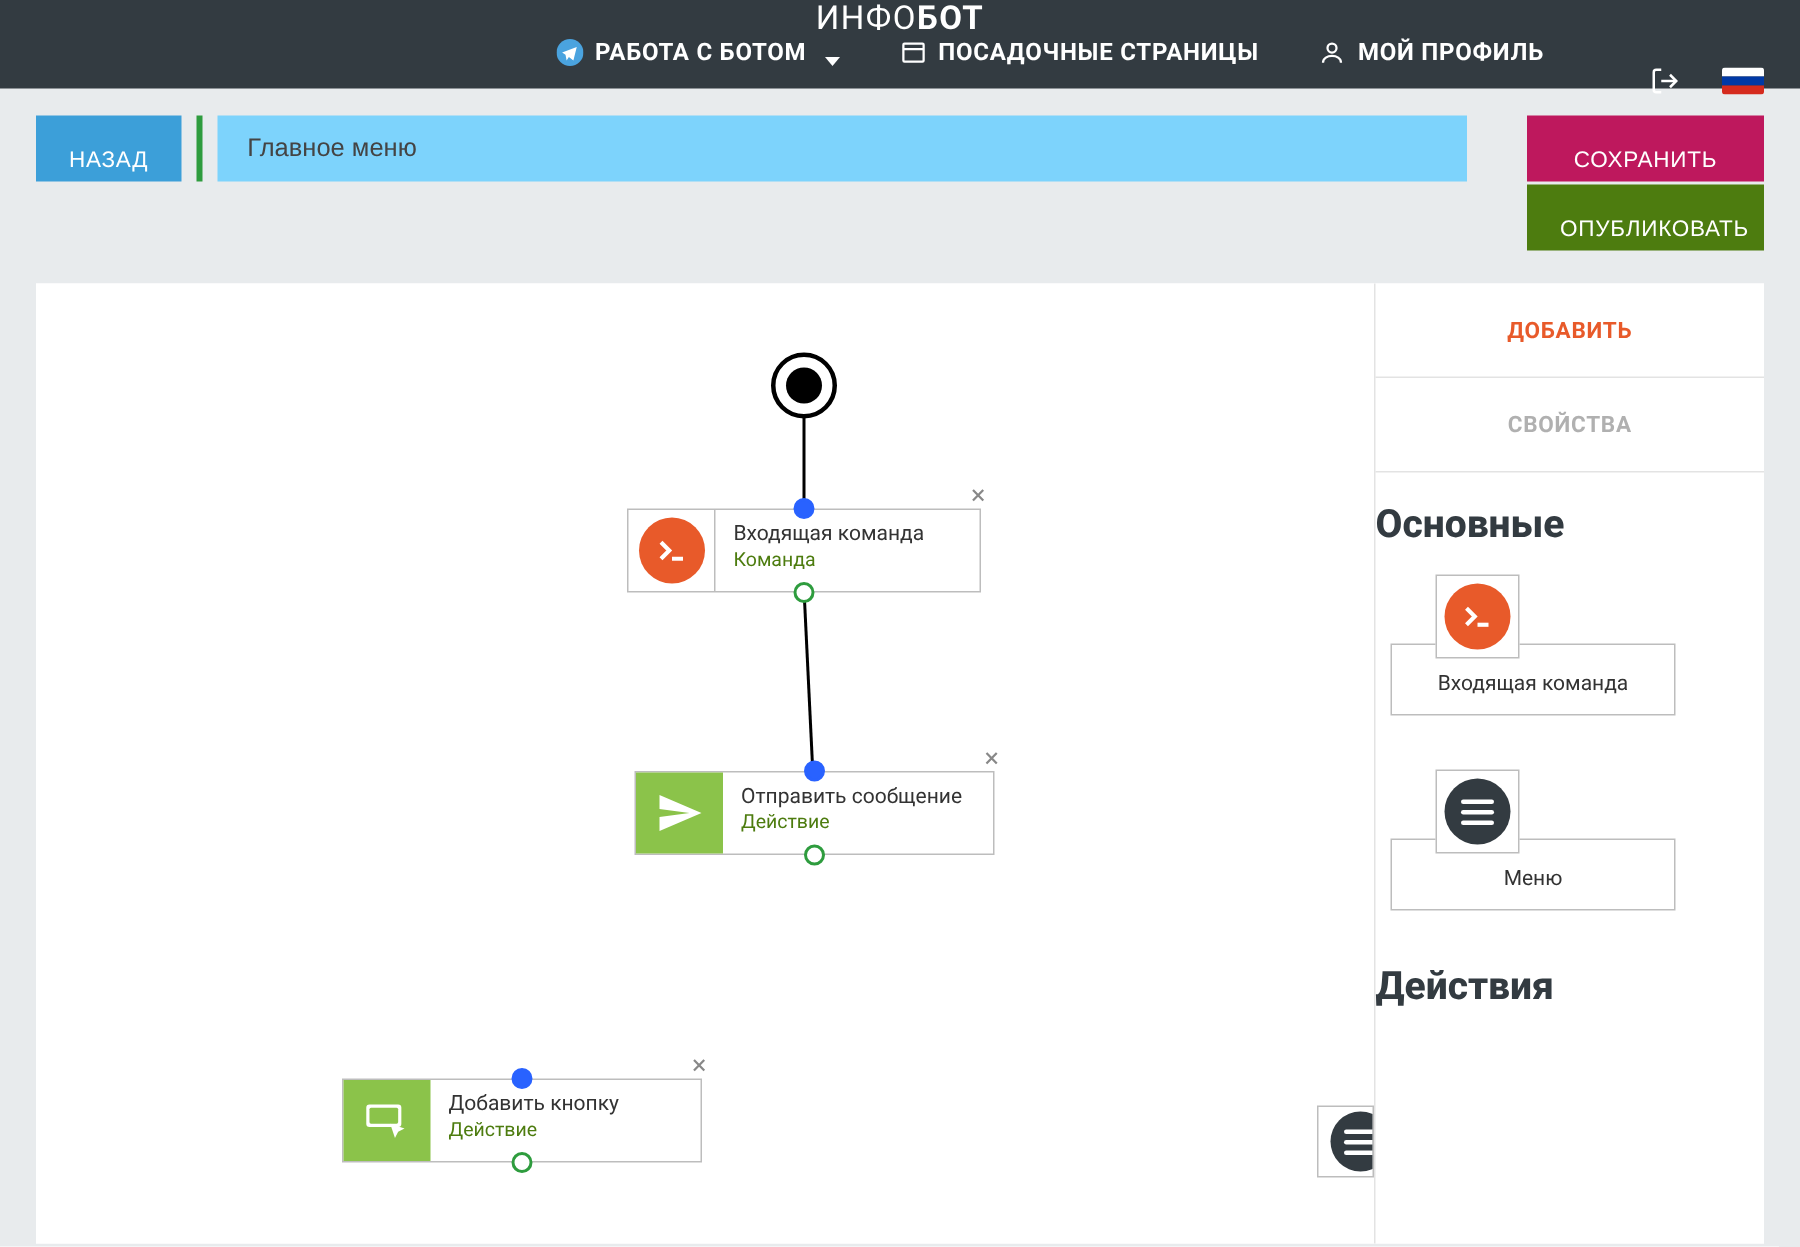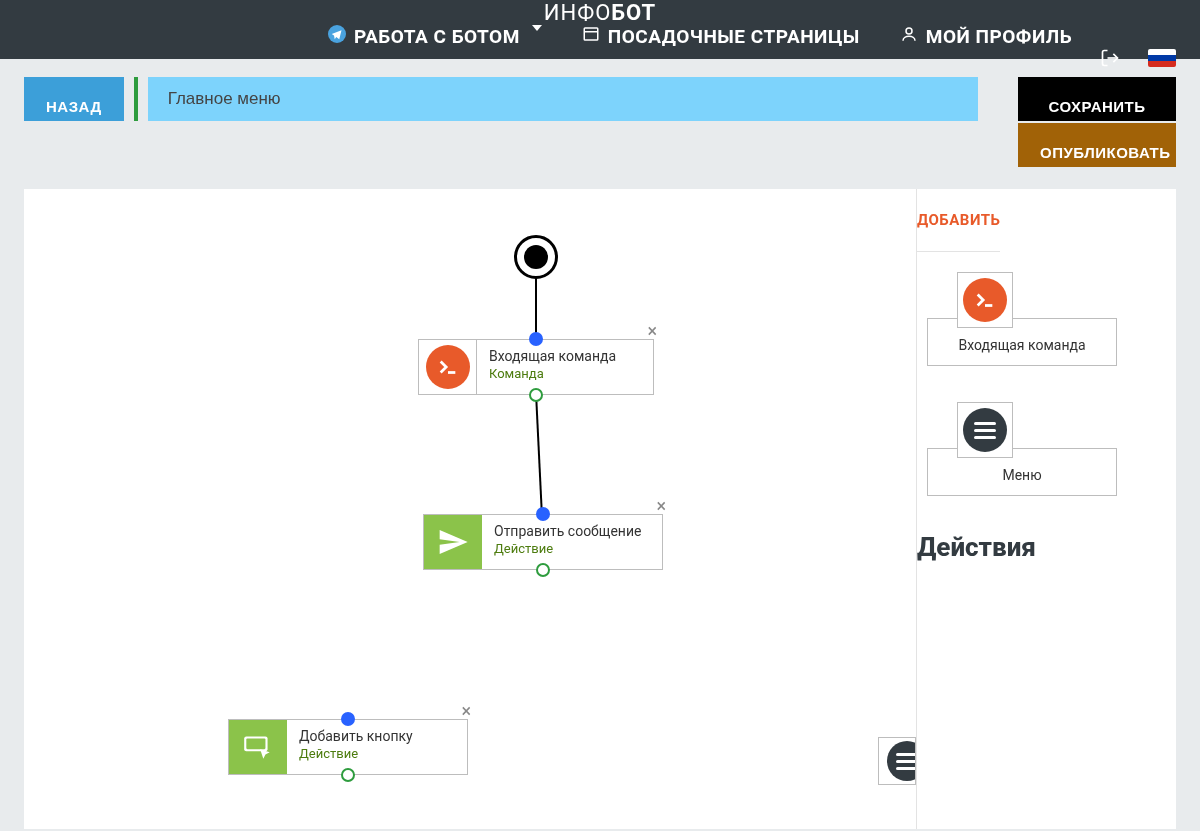--- a/index.html
+++ b/index.html
@@ -21,22 +21,22 @@
     flex-direction: column;
   }
   .logo {
     font-size: 22px;
     font-weight: 400;
     letter-spacing: 1px;
   }
   .logo .bold { font-weight: 700; }
   .nav { display: flex; align-items: center; margin-left: 200px; gap: 40px; }
   .nav-item {
-    display: flex; align-items: flex-start; gap: 8px;
-    font-size: 19px; font-weight: 700; letter-spacing: 0.5px;
+    display: flex; align-items: flex-end; gap: 8px;
+    font-size: 16px; font-weight: 700; letter-spacing: 0.5px;
     cursor: pointer;
   }
   .nav-item svg { flex-shrink: 0; }
   .caret-down { width: 0; height: 0; border-left: 5px solid transparent; border-right: 5px solid transparent; border-top: 6px solid #fff; display: inline-block; margin-left: 4px; }
   .header-right { margin-left: auto; display: flex; align-items: center; gap: 28px; }
   .flag {
     width: 28px; height: 18px; display: flex; flex-direction: column; border-radius: 2px; overflow: hidden;
   }
   .flag .stripe { flex: 1; }
   .flag .w { background: #fff; }
@@ -44,53 +44,53 @@
   .flag .r { background: #d52b1e; }
 
   
   .toolbar {
     padding: 18px 24px 0 24px;
     display: flex;
     align-items: flex-start;
     gap: 10px;
   }
   .btn {
-    border: none; padding: 21px 22px; font-size: 15px; font-weight: 700; letter-spacing: 0.5px;
+    border: none; padding: 21px 22px; font-size: 15px; font-weight: 400; letter-spacing: 0.5px;
     cursor: pointer; color: #fff;
   }
   .btn-back { background: #3c9fd9; height: 44px; }
   .divider-v { width: 4px; height: 44px; background: #2e9c3e; }
   .title-input {
     flex: 1; height: 44px; background: #7dd3fc; border: none; padding: 0 20px;
     font-size: 17px; color: #444; outline: none;
   }
   .action-buttons { display: flex; flex-direction: column; gap: 2px; margin-left: 30px; }
-  .btn-save { background: #000000; width: 158px; height: 44px; }
-  .btn-publish { background: #a16207; width: 158px; height: 44px; text-align: right; }
+  .btn-save { background: #be185d; width: 158px; height: 44px; }
+  .btn-publish { background: #4d7c0f; width: 158px; height: 44px; text-align: right; }
 
   
   .main {
     margin: 22px 24px 0 24px;
     display: flex;
     gap: 0;
     height: 640px;
     background: #fff;
   }
   .canvas {
     position: relative;
     flex: 1;
     background: #fff;
     overflow: hidden;
   }
   .sidebar {
     width: 260px;
     background: #fff;
     border-left: 1px solid #e3e3e3;
   }
-  .sidebar-tabs { display: flex; flex-direction: row; }
+  .sidebar-tabs { display: flex; flex-direction: column; }
   .sidebar-tab {
     padding: 22px 0; text-align: center; font-weight: 700; font-size: 15px; letter-spacing: 0.5px;
     border-bottom: 1px solid #e3e3e3; cursor: pointer;
   }
   .sidebar-tab.active { color: #e85a2a; }
   .sidebar-tab.inactive { color: #b0b0b0; }
   .sidebar-section { padding: 20px 20px 10px 0; }
   .sidebar-section h2 { color: #333b41; font-size: 26px; font-weight: 800; margin-bottom: 18px; margin-left: 0; }
   .palette-item {
     position: relative; margin-bottom: 26px; cursor: grab;
@@ -278,22 +278,24 @@
             <span></span>
           </div>
       </div>
     </div>
 
   </div>
 
   <div class="sidebar">
     <div class="sidebar-tabs">
       <div class="sidebar-tab active">ДОБАВИТЬ</div>
+      <div class="sidebar-tab inactive">СВОЙСТВА</div>
     </div>
     <div class="sidebar-section">
+      <h2>Основные</h2>
 
       <div class="palette-item">
         <div class="palette-icon">
           <div class="icon-circle ic-orange">
             <svg width="22" height="22" viewBox="0 0 24 24" fill="none" stroke="#fff" stroke-width="3">
                 <polyline points="4 6 10 12 4 18"></polyline>
                 <line x1="12" y1="18" x2="20" y2="18"></line>
               </svg>
           </div>
         </div>

